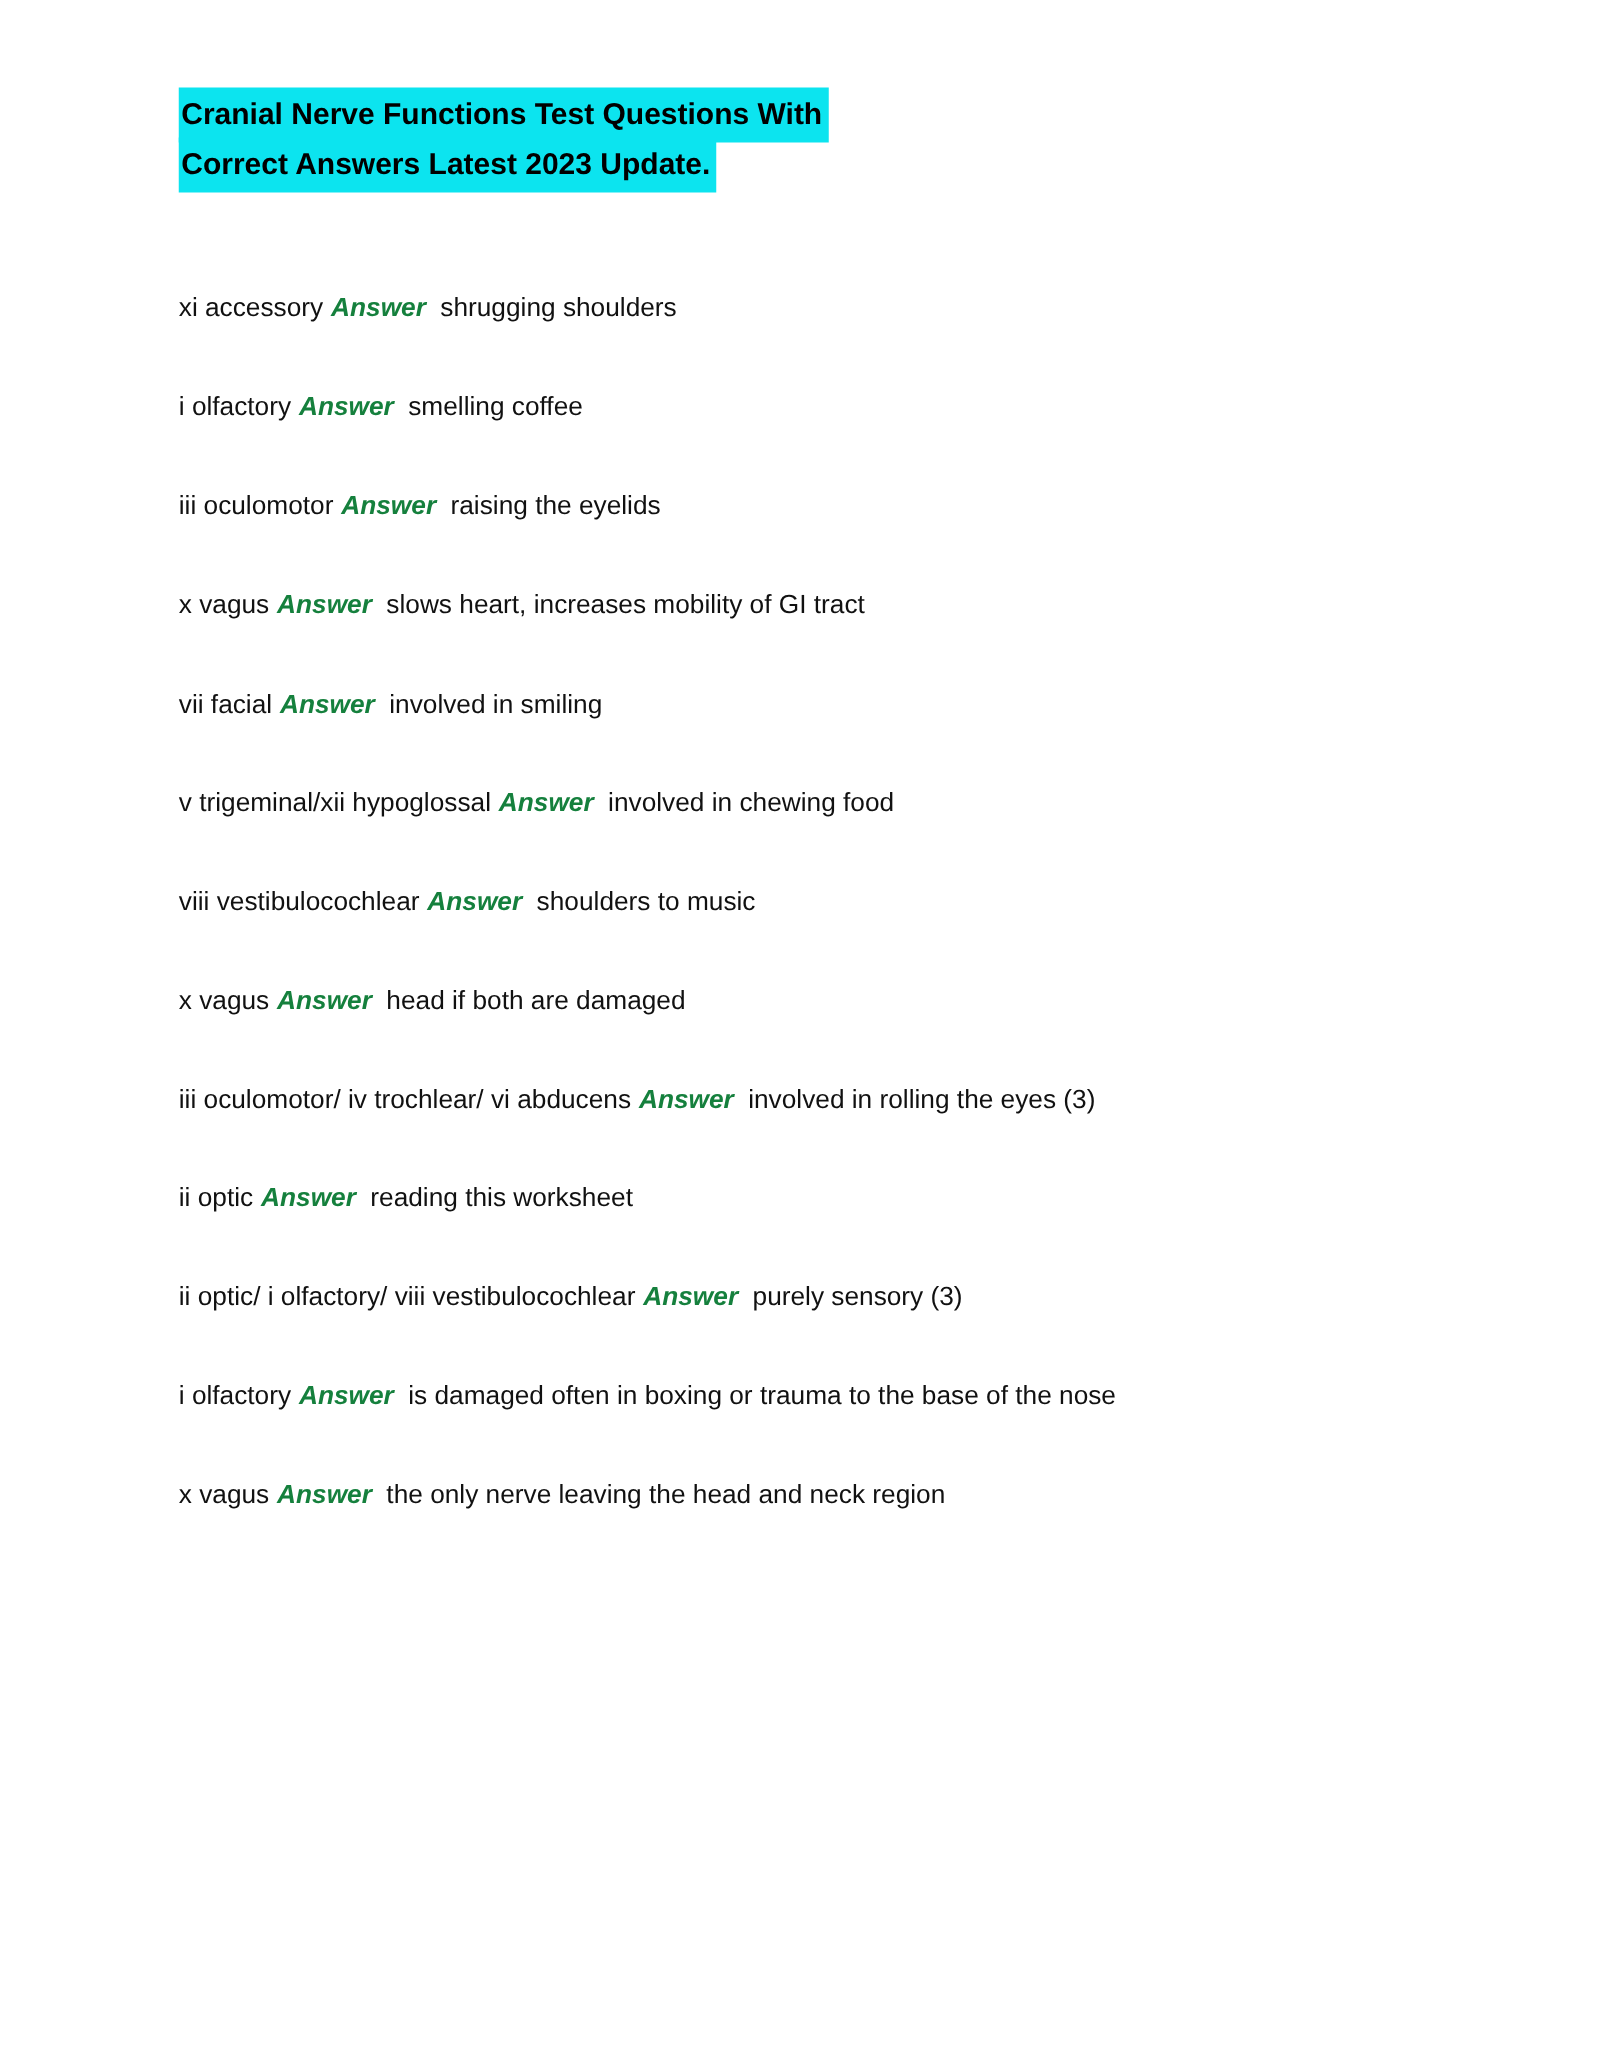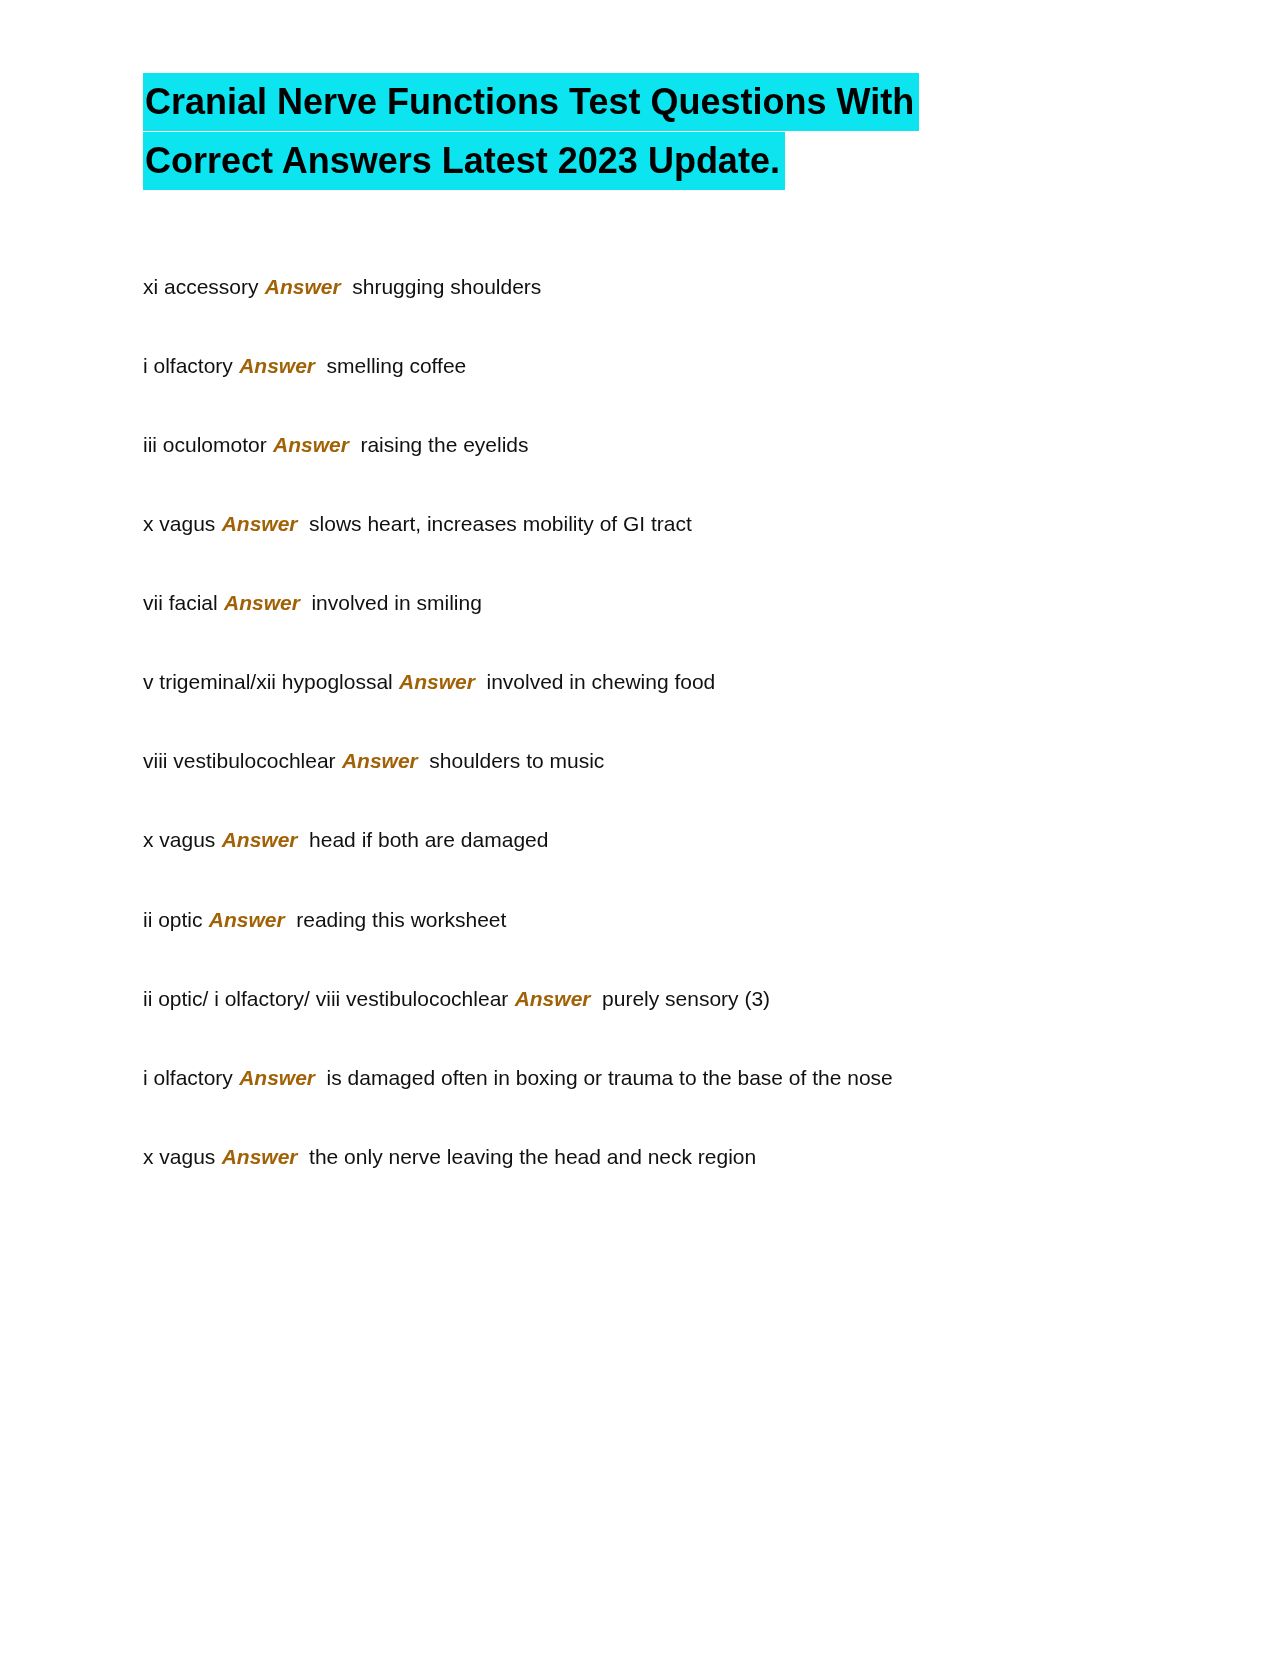--- a/index.html
+++ b/index.html
@@ -15,40 +15,40 @@
     box-sizing: border-box;
   }
   .page {
     box-sizing: border-box;
     width: 1280px;
     min-height: 1656px;
     padding: 72px 70px 40px 143px;
   }
   h1.doc-title {
     margin: 0 0 84px 0;
-    font-size: 36px;
+    font-size: 24px;
     font-weight: 700;
     line-height: 1.65;
     color: #000000;
   }
   .hl {
     background-color: #0ce4ef;
     padding: 8px 5px 9px 2px;
   }
   .qa {
     margin: 0 0 56px 0;
     font-size: 21px;
     line-height: 1.1;
     color: #111111;
   }
   .qa:last-child {
     margin-bottom: 16px;
   }
   .answer-label {
-    color: #a16207;
+    color: #15803d;
     font-weight: 700;
     font-style: italic;
     margin: 0 0.55em 0 0.30em;
   }
 </style>
 </head>
 <body>
 
 <div class="page">
 
@@ -64,20 +64,21 @@
 
   <p class="qa"><span>vii facial</span><span class="answer-label">Answer</span><span>involved in smiling</span></p>
 
   <p class="qa"><span>v trigeminal/xii hypoglossal</span><span class="answer-label">Answer</span><span>involved in chewing food</span></p>
 
   <p class="qa"><span>viii vestibulocochlear</span><span class="answer-label">Answer</span><span>shoulders to music</span></p>
 
   <p class="qa"><span>x vagus</span><span class="answer-label">Answer</span><span>head if both are damaged</span></p>
 
 
+  <p class="qa"><span>iii oculomotor/ iv trochlear/ vi abducens</span><span class="answer-label">Answer</span><span>involved in rolling the eyes (3)</span></p>
 
 
   <p class="qa"><span>ii optic</span><span class="answer-label">Answer</span><span>reading this worksheet</span></p>
 
   <p class="qa"><span>ii optic/ i olfactory/ viii vestibulocochlear</span><span class="answer-label">Answer</span><span>purely sensory (3)</span></p>
 
   <p class="qa"><span>i olfactory</span><span class="answer-label">Answer</span><span>is damaged often in boxing or trauma to the base of the nose</span></p>
 
   <p class="qa"><span>x vagus</span><span class="answer-label">Answer</span><span>the only nerve leaving the head and neck region</span></p>
 

